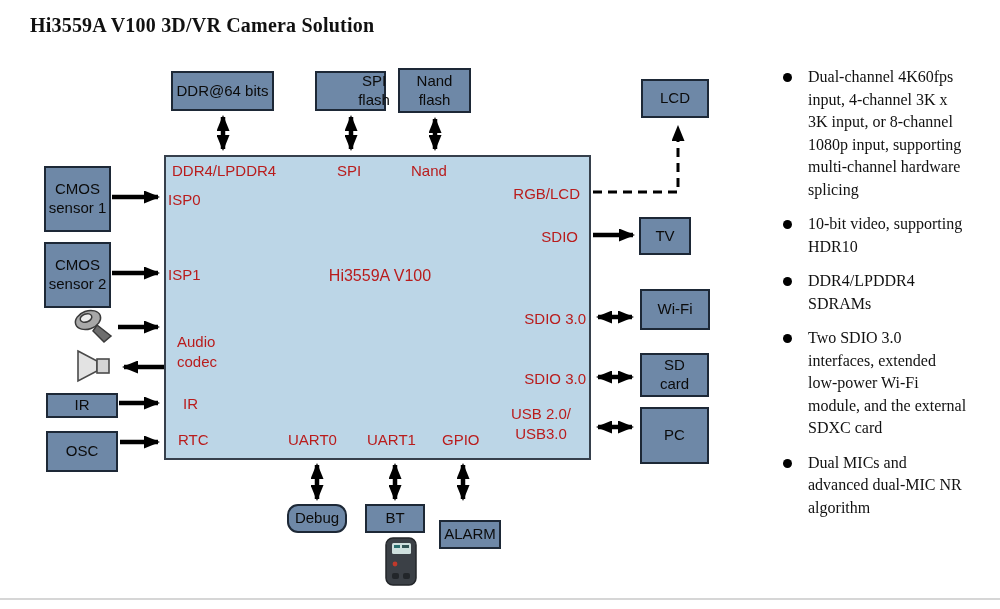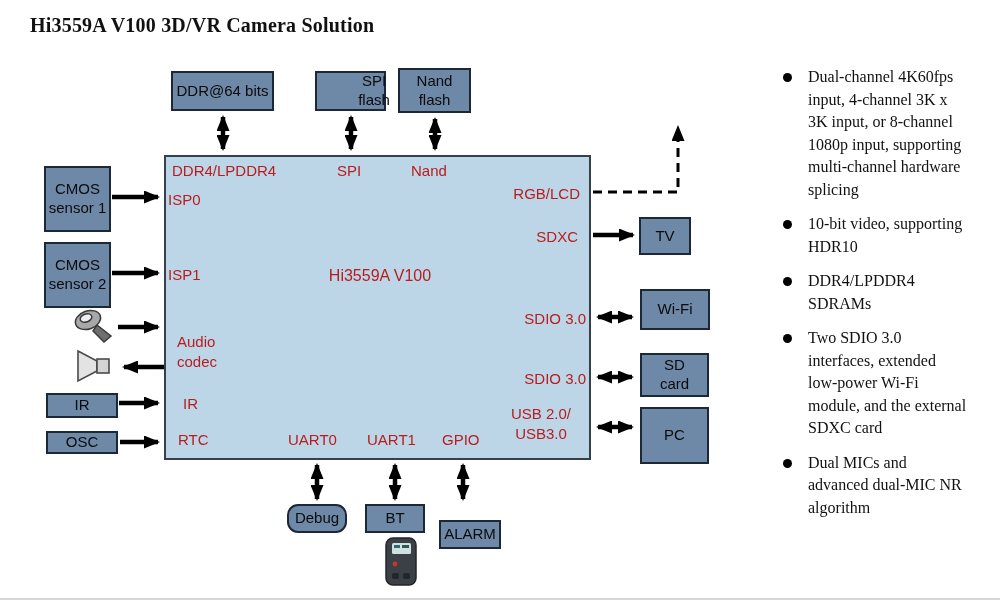--- a/index.html
+++ b/index.html
@@ -88,50 +88,51 @@
     <path d="M395,465 V499" stroke="#000" stroke-width="4.5" marker-start="url(#ah)" marker-end="url(#ah)"></path>
     <path d="M463,465 V499" stroke="#000" stroke-width="4.5" marker-start="url(#ah)" marker-end="url(#ah)"></path>
   </svg>
 
   <div class="chip"></div>
   <div class="portlbl" style="left:172px; top:161px;">DDR4/LPDDR4</div>
   <div class="portlbl" style="left:337px; top:161px;">SPI</div>
   <div class="portlbl" style="left:411px; top:161px;">Nand</div>
   <div class="portlbl r" style="left:498px; top:184px; width:82px;">RGB/LCD</div>
   <div class="portlbl" style="left:168px; top:190px;">ISP0</div>
-  <div class="portlbl r" style="left:500px; top:227px; width:78px;">SDXC</div>
+  <div class="portlbl r" style="left:500px; top:227px; width:78px;">SDIO</div>
   <div class="portlbl" style="left:168px; top:265px;">ISP1</div>
   <div class="portlbl c" style="left:300px; top:266px; width:160px; font-size:16px;">Hi3559A V100</div>
   <div class="portlbl r" style="left:496px; top:309px; width:90px;">SDIO 3.0</div>
   <div class="portlbl" style="left:177px; top:332px;">Audio
 codec</div>
   <div class="portlbl r" style="left:496px; top:369px; width:90px;">SDIO 3.0</div>
   <div class="portlbl" style="left:183px; top:394px;">IR</div>
   <div class="portlbl c" style="left:495px; top:404px; width:92px;">USB 2.0/
 USB3.0</div>
   <div class="portlbl" style="left:178px; top:430px;">RTC</div>
   <div class="portlbl" style="left:288px; top:430px;">UART0</div>
   <div class="portlbl" style="left:367px; top:430px;">UART1</div>
   <div class="portlbl" style="left:442px; top:430px;">GPIO</div>
 
   <div class="box" style="left:171px; top:71px; width:103px; height:40px;">DDR@64 bits</div>
   <div class="box" style="left:315px; top:71px; width:71px; height:40px;padding-left:47px;">SPI flash</div>
   <div class="box" style="left:398px; top:68px; width:73px; height:45px;">Nand
 flash</div>
+  <div class="box" style="left:641px; top:79px; width:68px; height:39px;">LCD</div>
   <div class="box" style="left:639px; top:217px; width:52px; height:38px;">TV</div>
   <div class="box" style="left:640px; top:353px; width:69px; height:44px;">SD
 card</div>
   <div class="box" style="left:640px; top:289px; width:70px; height:41px;">Wi-Fi</div>
   <div class="box" style="left:640px; top:407px; width:69px; height:57px;">PC</div>
   <div class="box" style="left:44px; top:166px; width:67px; height:66px;">CMOS
 sensor 1</div>
   <div class="box" style="left:44px; top:242px; width:67px; height:66px;">CMOS
 sensor 2</div>
   <div class="box" style="left:46px; top:393px; width:72px; height:25px;">IR</div>
-  <div class="box" style="left:46px; top:431px; width:72px; height:23px;text-align:right;">OSC</div>
+  <div class="box" style="left:46px; top:431px; width:72px; height:41px;text-align:right;">OSC</div>
   <div class="box" style="left:287px; top:504px; width:60px; height:29px;border-radius:11px;">Debug</div>
   <div class="box" style="left:365px; top:504px; width:60px; height:29px;">BT</div>
   <div class="box" style="left:439px; top:520px; width:62px; height:29px;">ALARM</div>
 
   <div class="iconwrap" style="left:70px; top:306px; width:48px; height:42px;">
     <svg width="48" height="42" viewBox="0 0 48 42">
       <g stroke="#3a3a3a" stroke-width="1.5">
         <path d="M27 19 L41 30 L34 36 L23 25 Z" fill="#6e6e6e"></path>
         <ellipse cx="18" cy="14" rx="13" ry="9" transform="rotate(-20 18 14)" fill="#a8a8a8"></ellipse>
         <ellipse cx="16" cy="12" rx="6" ry="4" transform="rotate(-20 16 12)" fill="#ededed"></ellipse>

